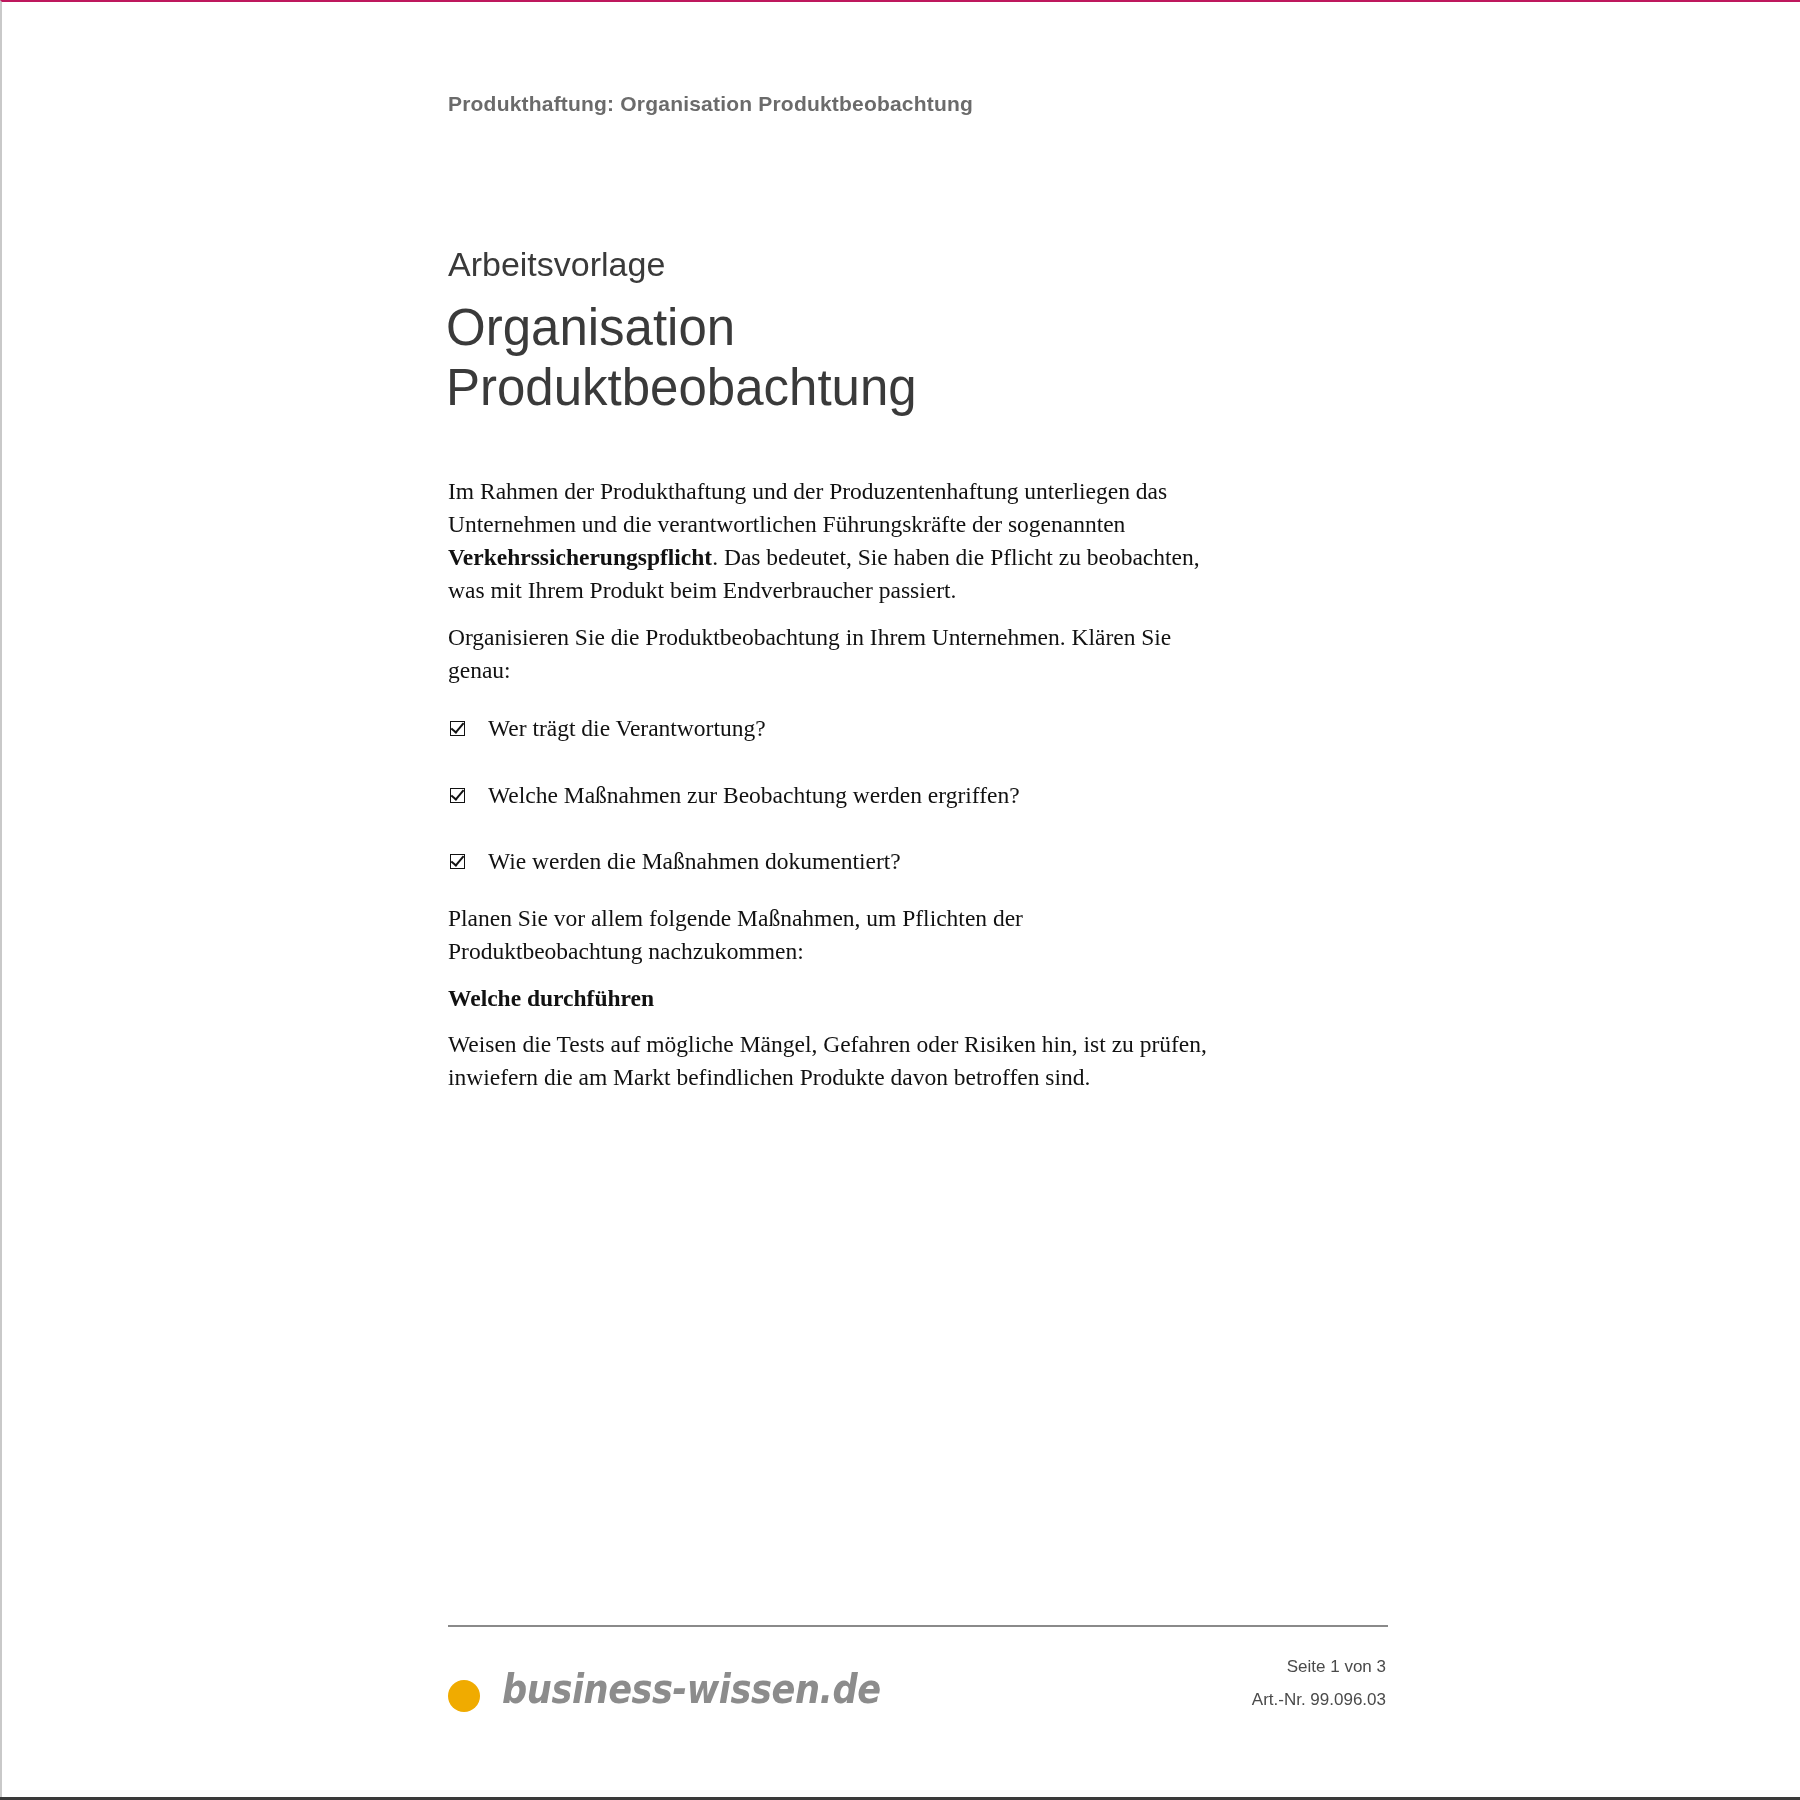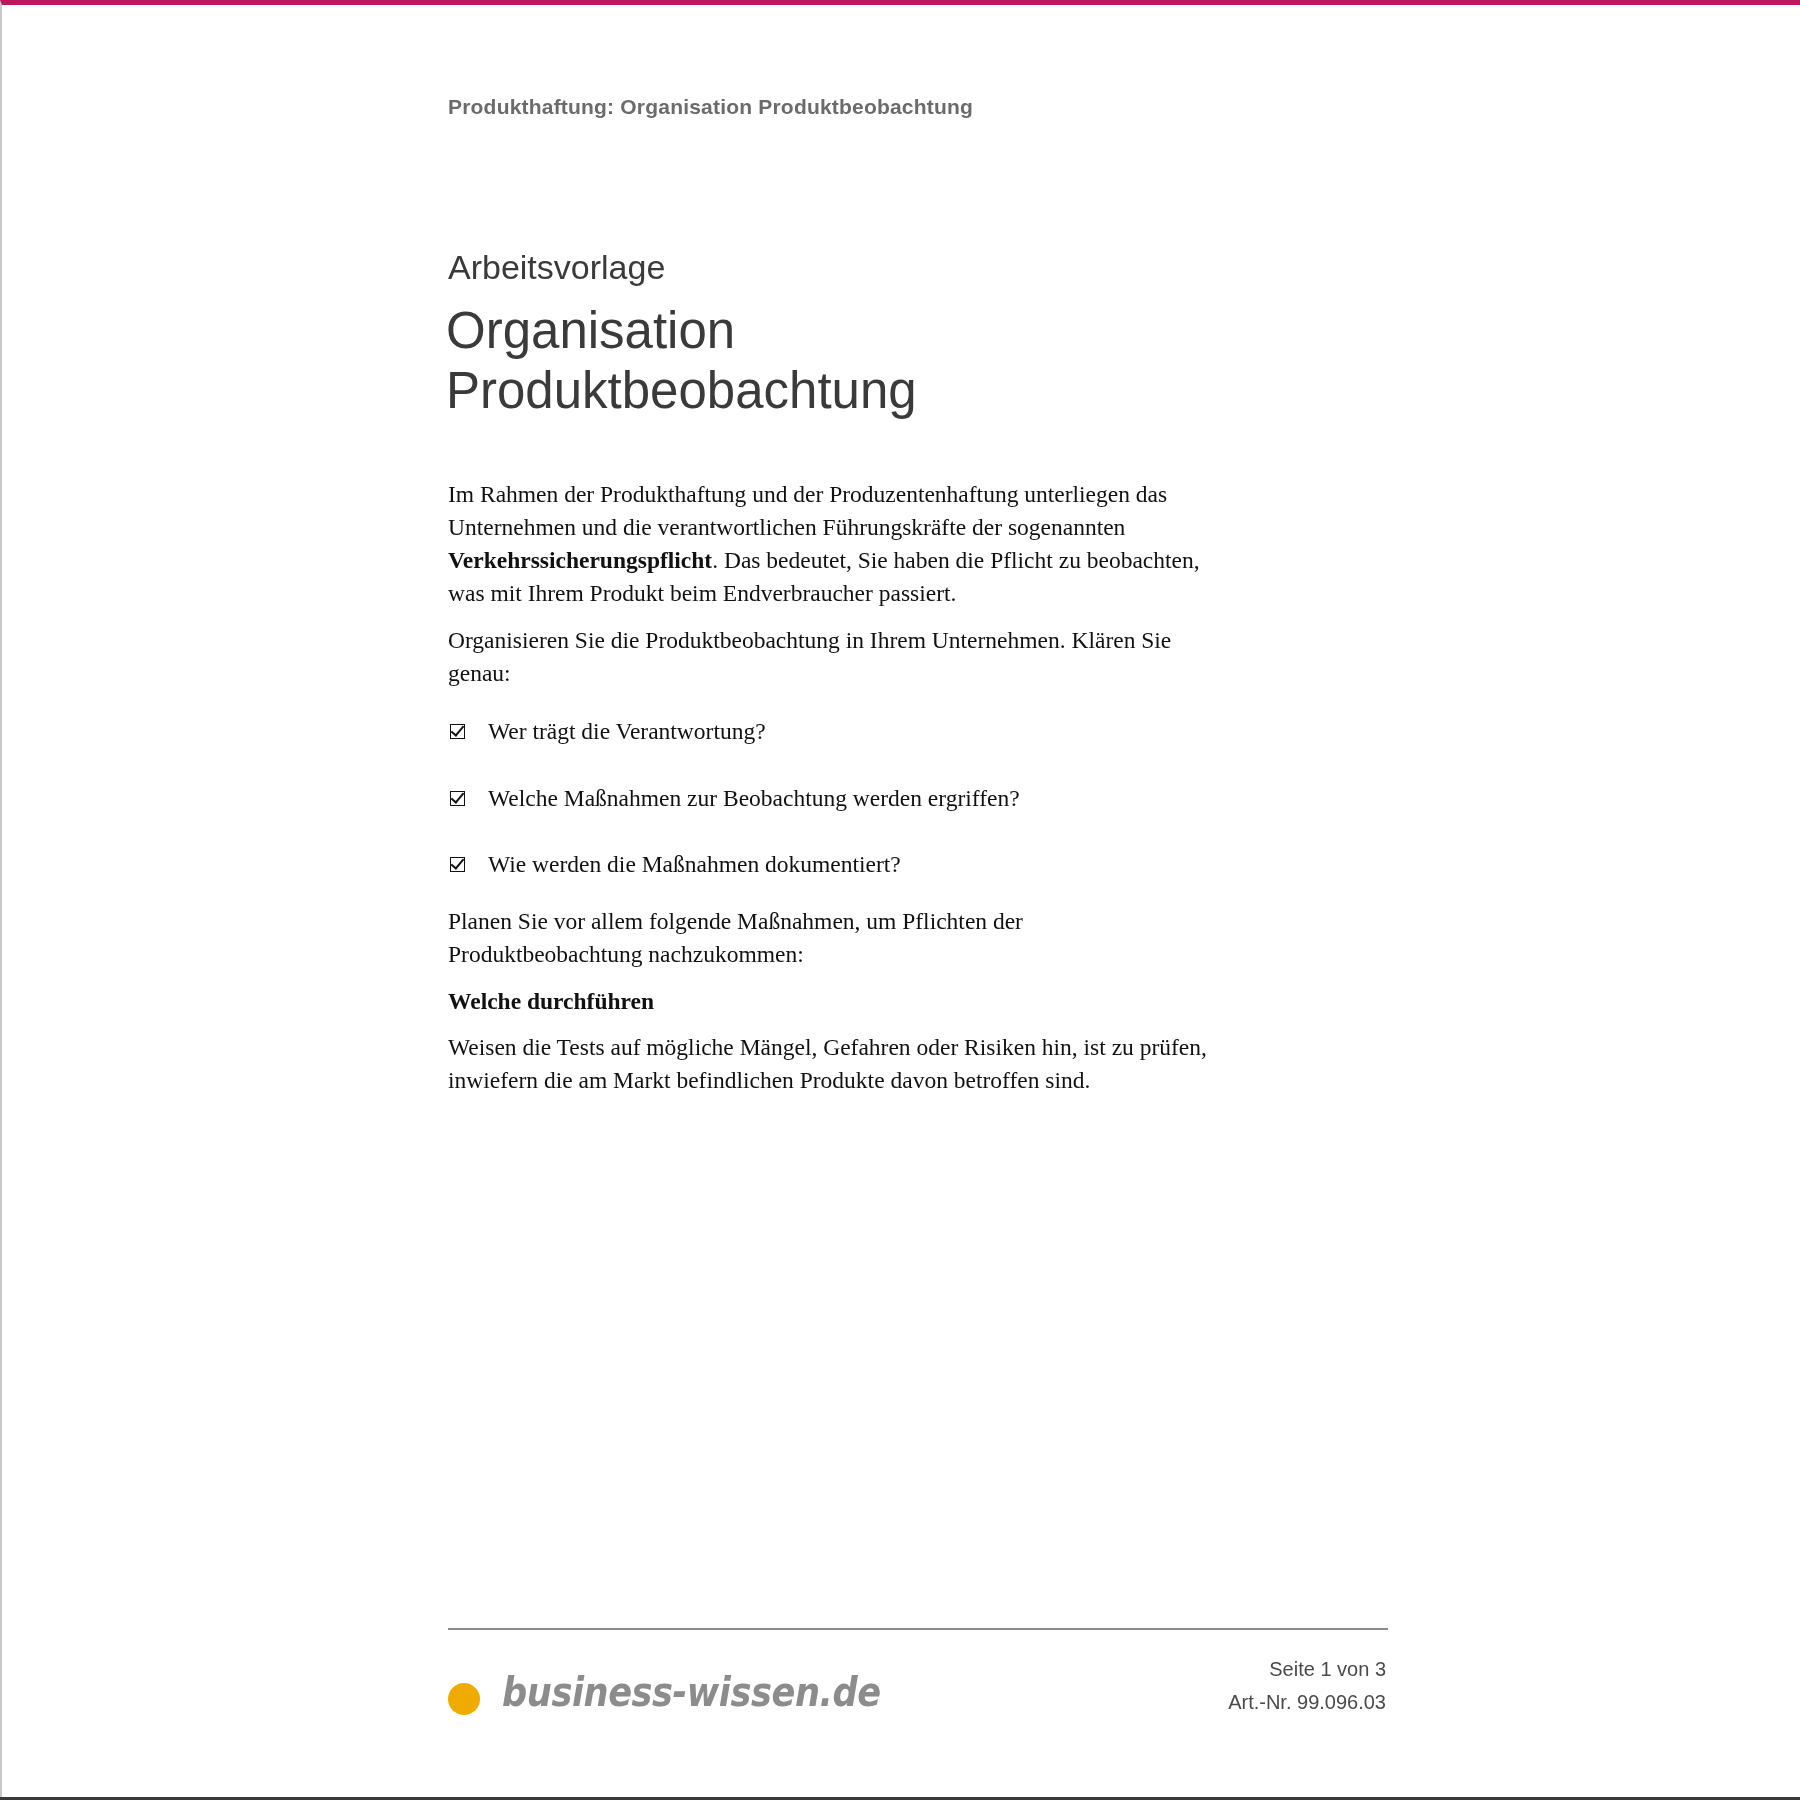--- a/index.html
+++ b/index.html
@@ -3,21 +3,21 @@
 <meta charset="utf-8">
 <style>
   html, body { margin: 0; padding: 0; }
   body {
     width: 1800px; height: 1800px; position: relative; overflow: hidden;
     background: #ffffff;
     font-family: "Liberation Serif", serif;
   }
   .page {
     position: absolute; left: 0; top: 0; width: 1798px; height: 1796px;
-    border-left: 2px solid #c9c9c9; border-top: 5px solid #be185d;
+    border-left: 2px solid #c9c9c9; border-top: 2px solid #be185d;
     border-right: 1px solid #d4d4d4;
     background: #fff;
   }
   .bottom-bar {
     position: absolute; left: 0; top: 1797px; width: 1800px; height: 3px; background: #3a3a3a;
   }
   .running-header {
     position: absolute; left: 446px; top: 90px;
     font-family: "Liberation Sans", sans-serif; font-weight: bold;
     font-size: 21px; color: #6b6b6b; letter-spacing: 0.2px;
@@ -55,21 +55,21 @@
     border-top: 2px solid #8a8a8a;
   }
   .logo { position: absolute; left: 446px; top: 1664px; display: flex; align-items: flex-end; }
   .logo-dot { width: 32px; height: 32px; border-radius: 50%; background: #f0ab00; margin-right: 22px; }
   .logo-text {
     font-family: "DejaVu Sans", sans-serif; font-weight: bold; font-style: italic;
     font-size: 40px; color: #8c8c8c; letter-spacing: -0.5px; transform: scaleX(0.88); transform-origin: left center;
   }
   .page-info {
     position: absolute; right: 414px; top: 1648px; text-align: right;
-    font-family: "Liberation Sans", sans-serif; font-size: 20px; color: #4a4a4a; line-height: 33px;
+    font-family: "Liberation Sans", sans-serif; font-size: 17px; color: #4a4a4a; line-height: 33px;
   }
 </style>
 </head>
 <body>
 
 <div class="page">
 
   <div class="running-header">Produkthaftung: Organisation Produktbeobachtung</div>
 
   <div class="kicker">Arbeitsvorlage</div>

